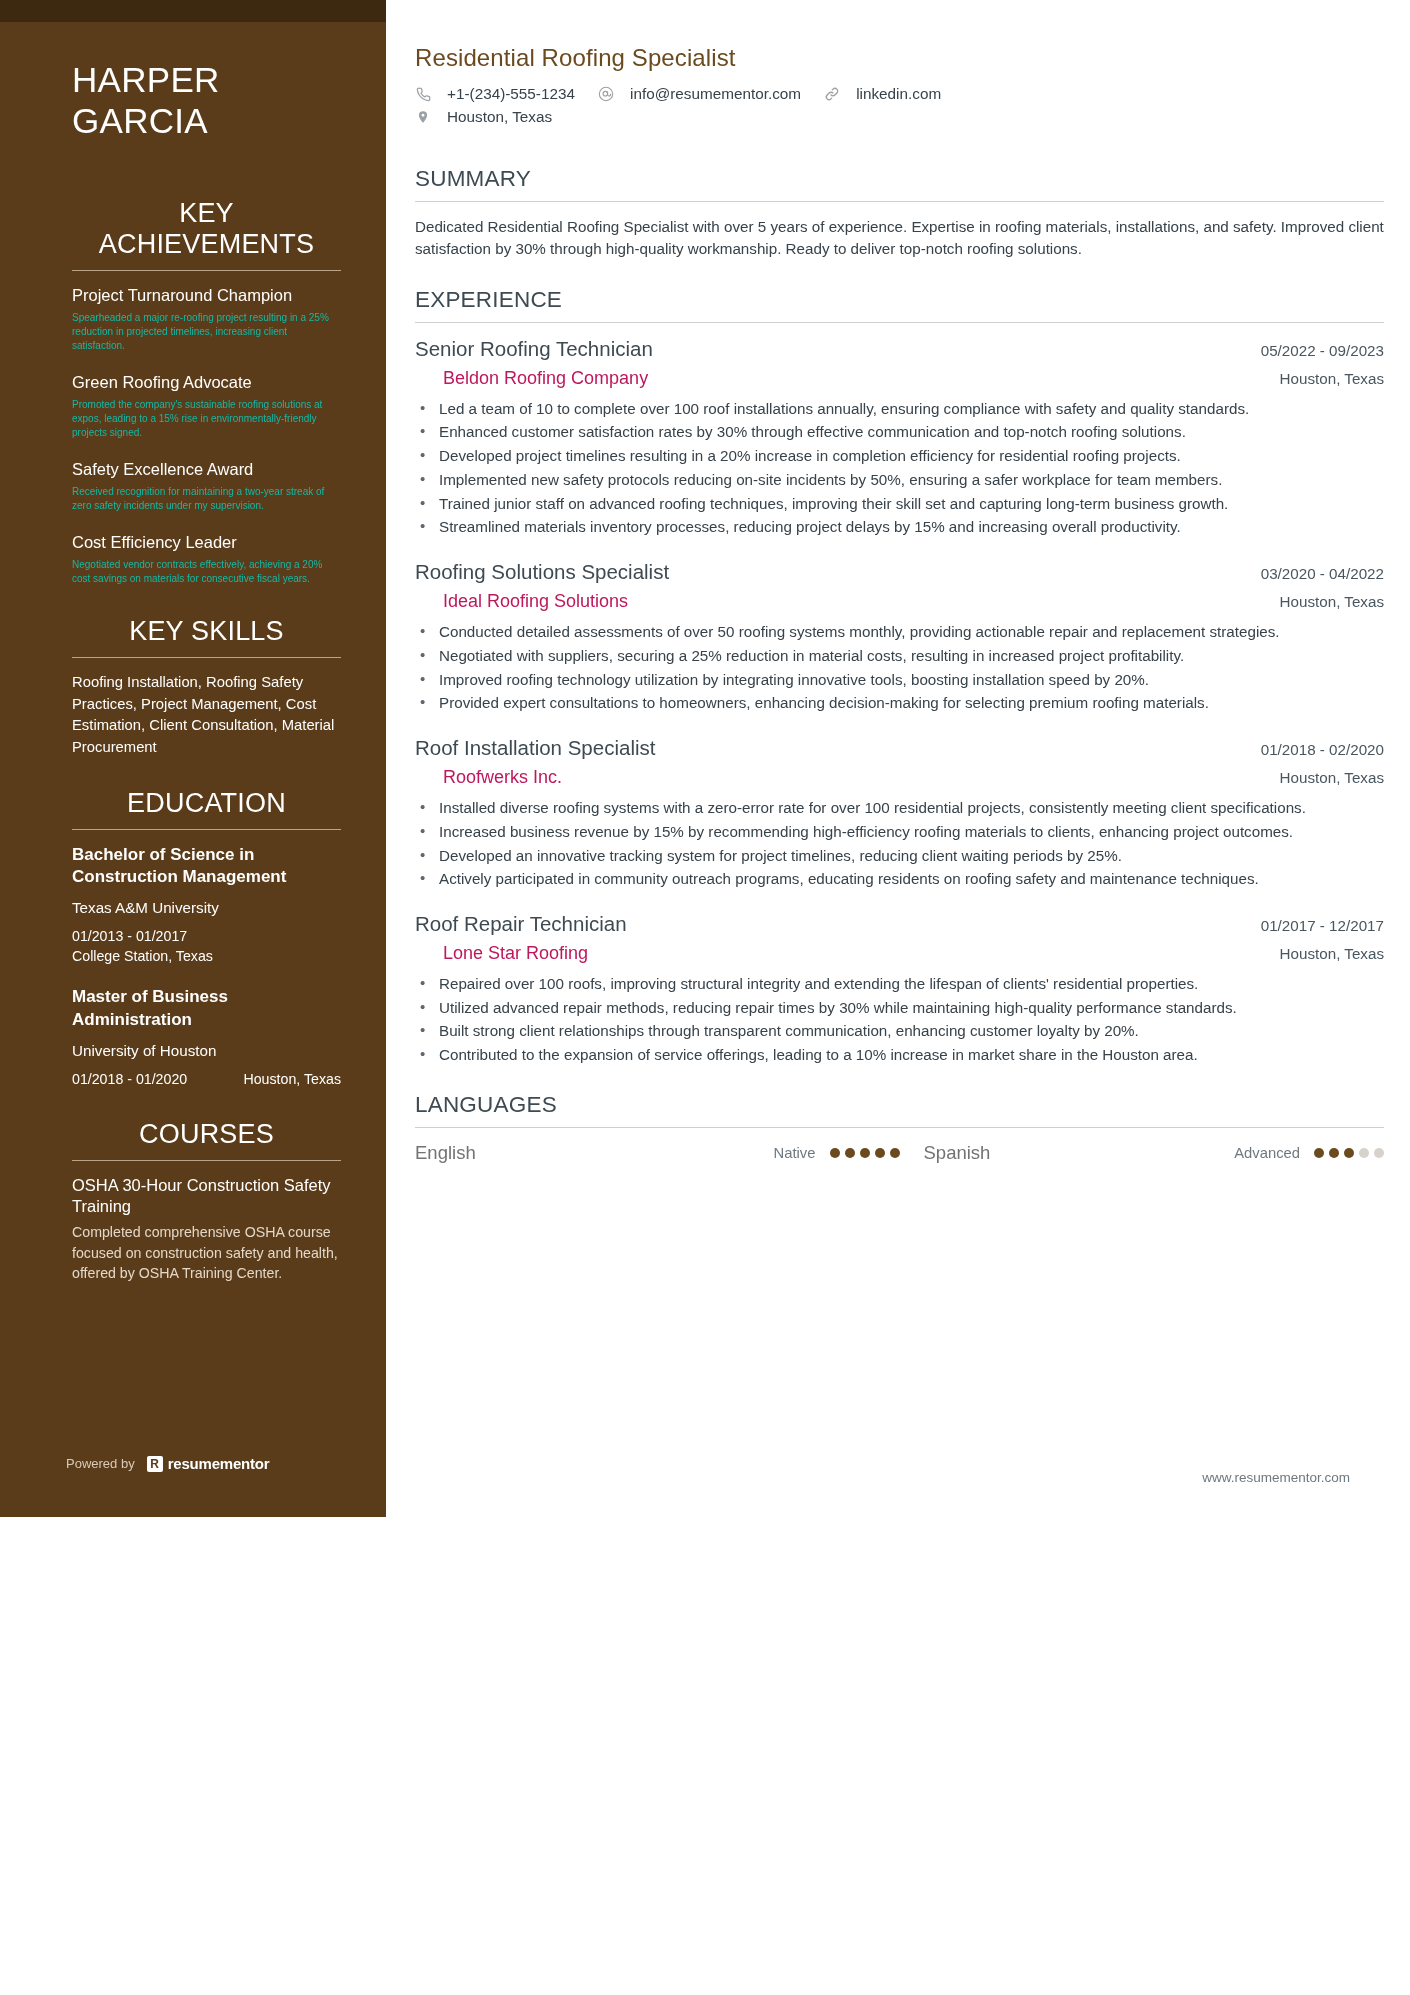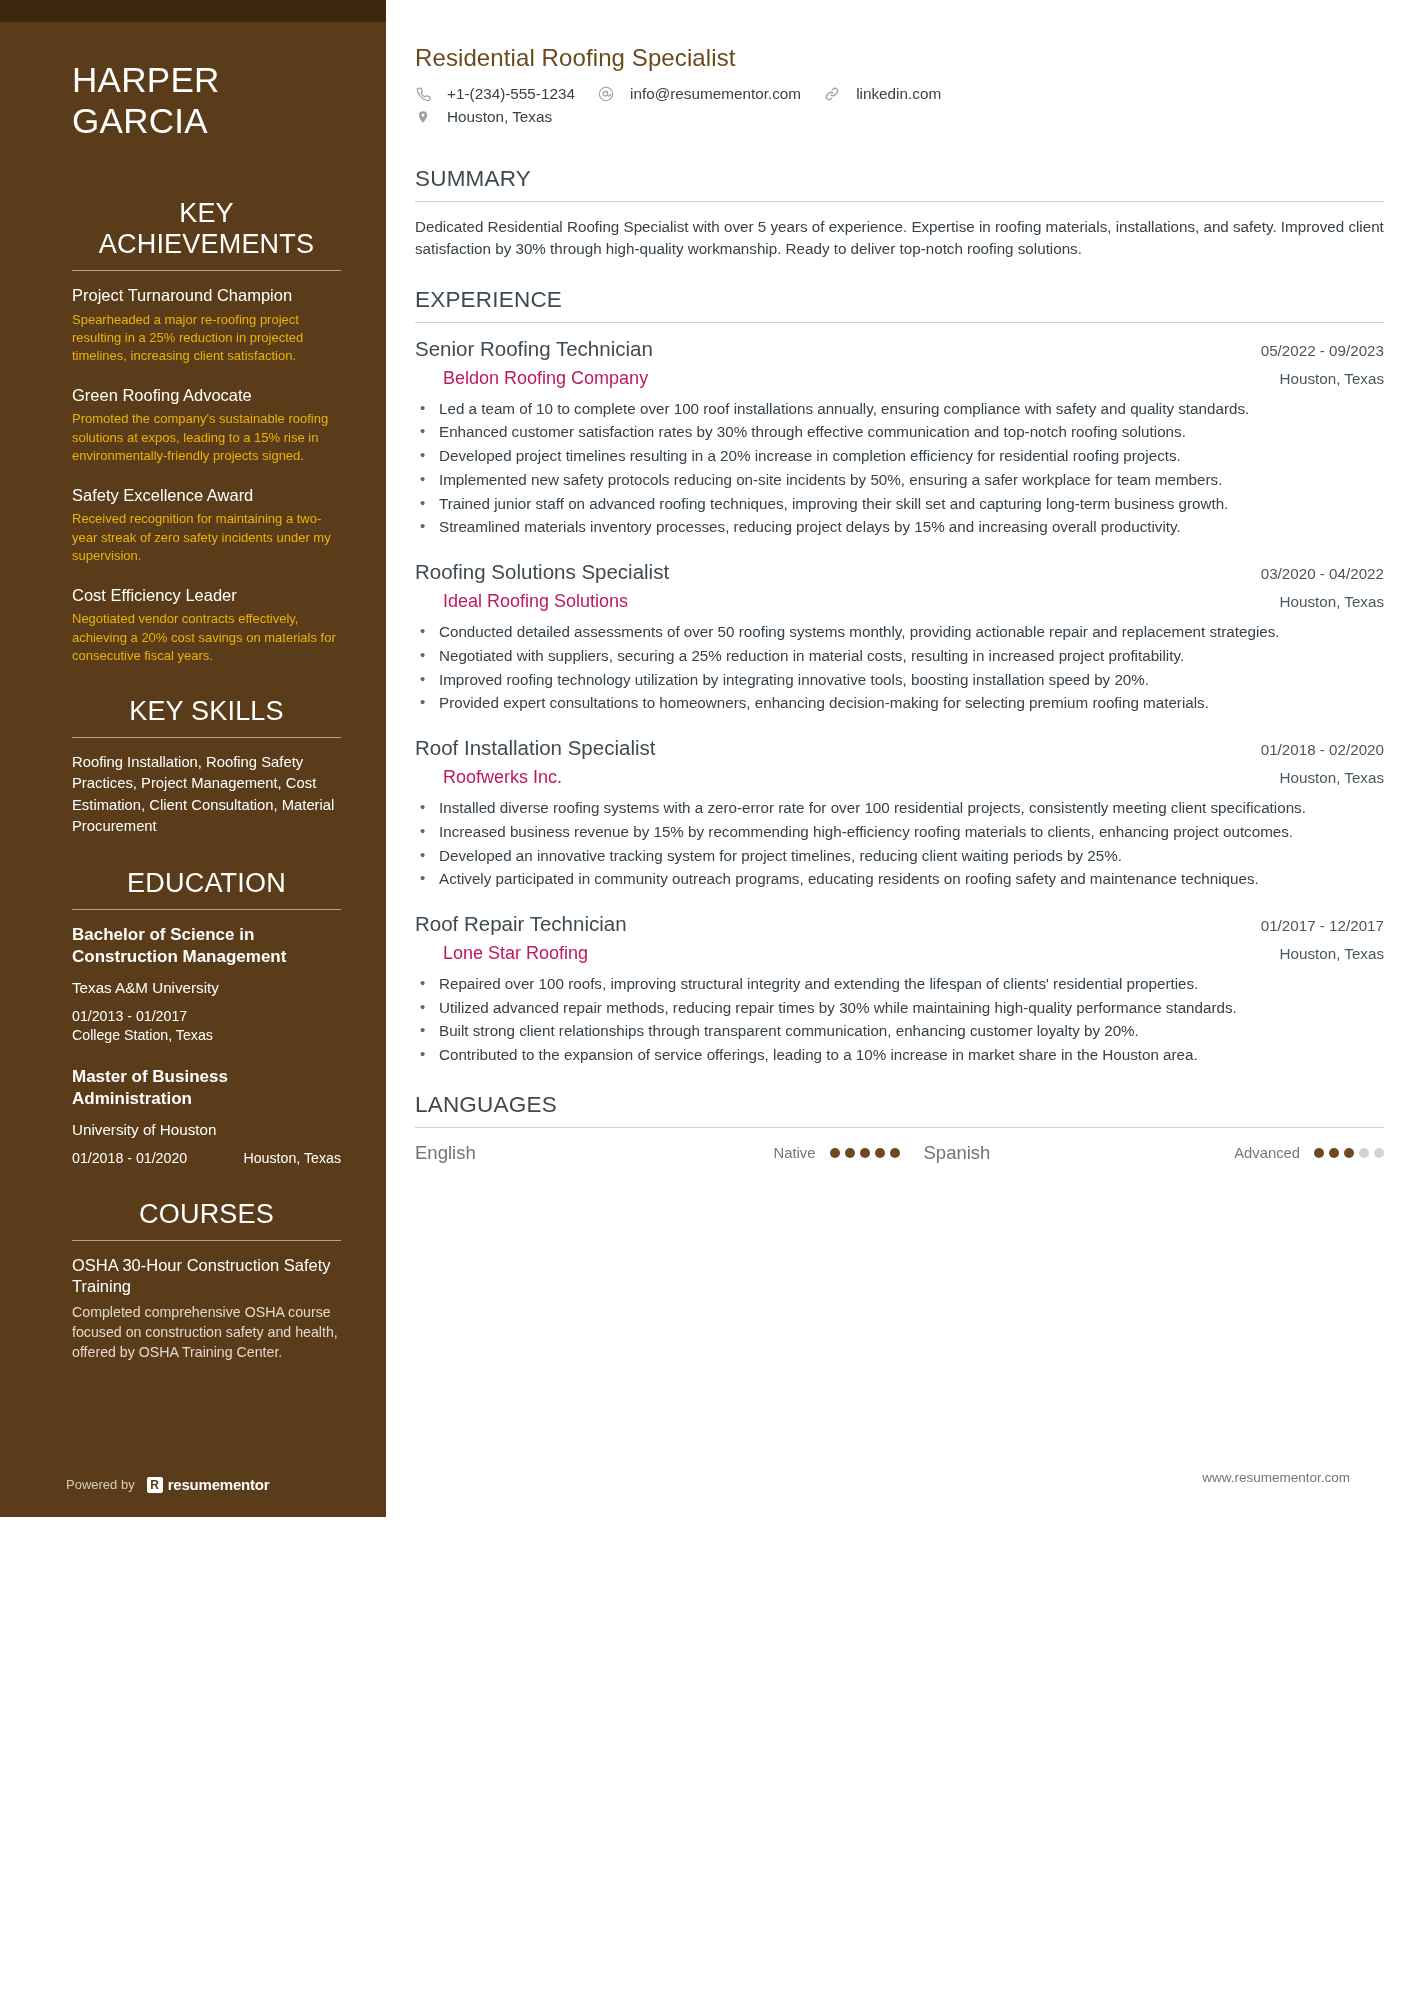--- a/index.html
+++ b/index.html
@@ -58,22 +58,22 @@
 
   .ach-item { margin-bottom: 19px; }
   .ach-title {
     color: #ffffff;
     font-size: 16.5px;
     font-weight: 400;
     margin-bottom: 5px;
     line-height: 1.25;
   }
   .ach-desc {
-    color: #eab308;
-    font-size: 13px;
+    color: #14b8a6;
+    font-size: 10px;
     line-height: 1.42;
   }
 
   .skills-text {
     color: #ffffff;
     font-size: 14.8px;
     line-height: 1.45;
   }
 
   .edu-item { margin-bottom: 20px; }
@@ -110,21 +110,21 @@
   }
   .course-desc {
     color: #e3d8c9;
     font-size: 14.2px;
     line-height: 1.42;
   }
 
   .left-footer {
     position: absolute;
     left: 66px;
-    bottom: 24px;
+    bottom: 45px;
     display: flex;
     align-items: center;
     gap: 12px;
   }
   .powered-by {
     color: #d8cbba;
     font-size: 13px;
   }
   .brand {
     display: flex;

